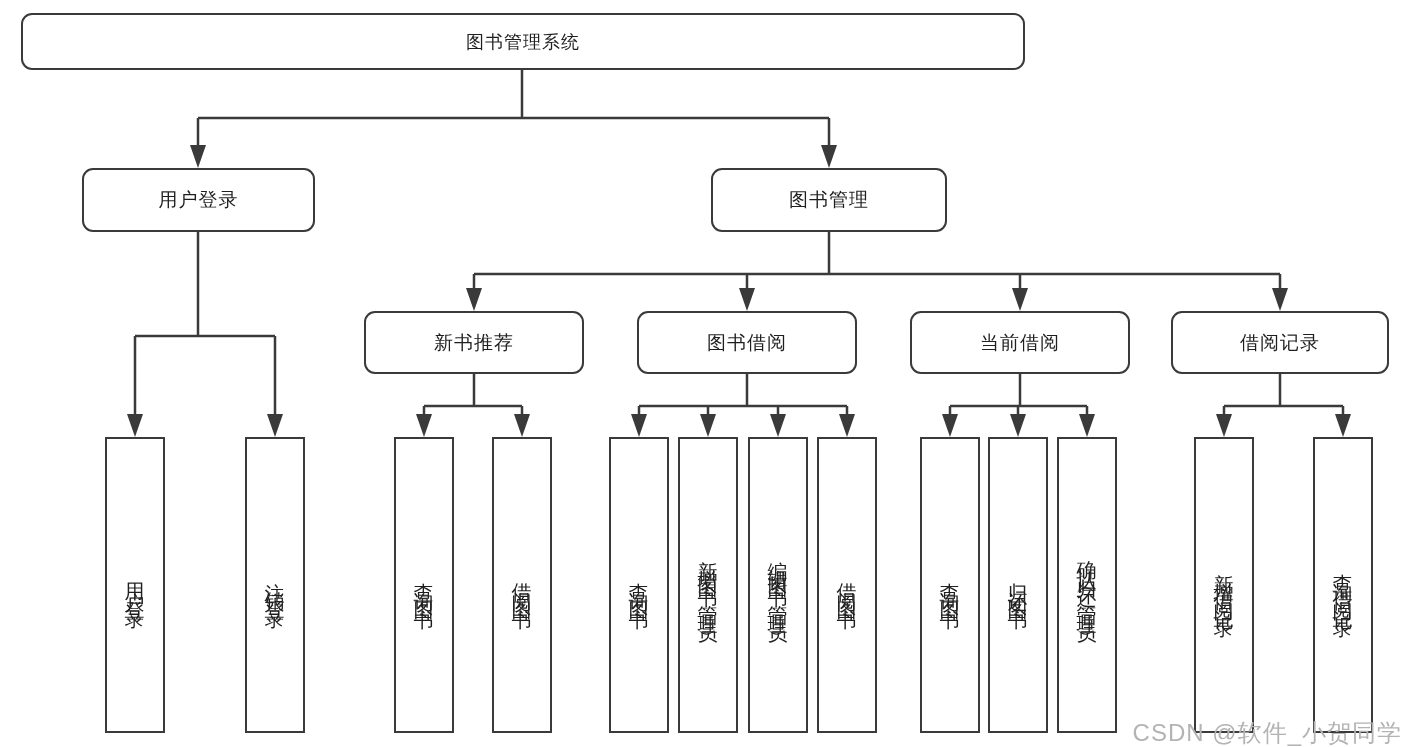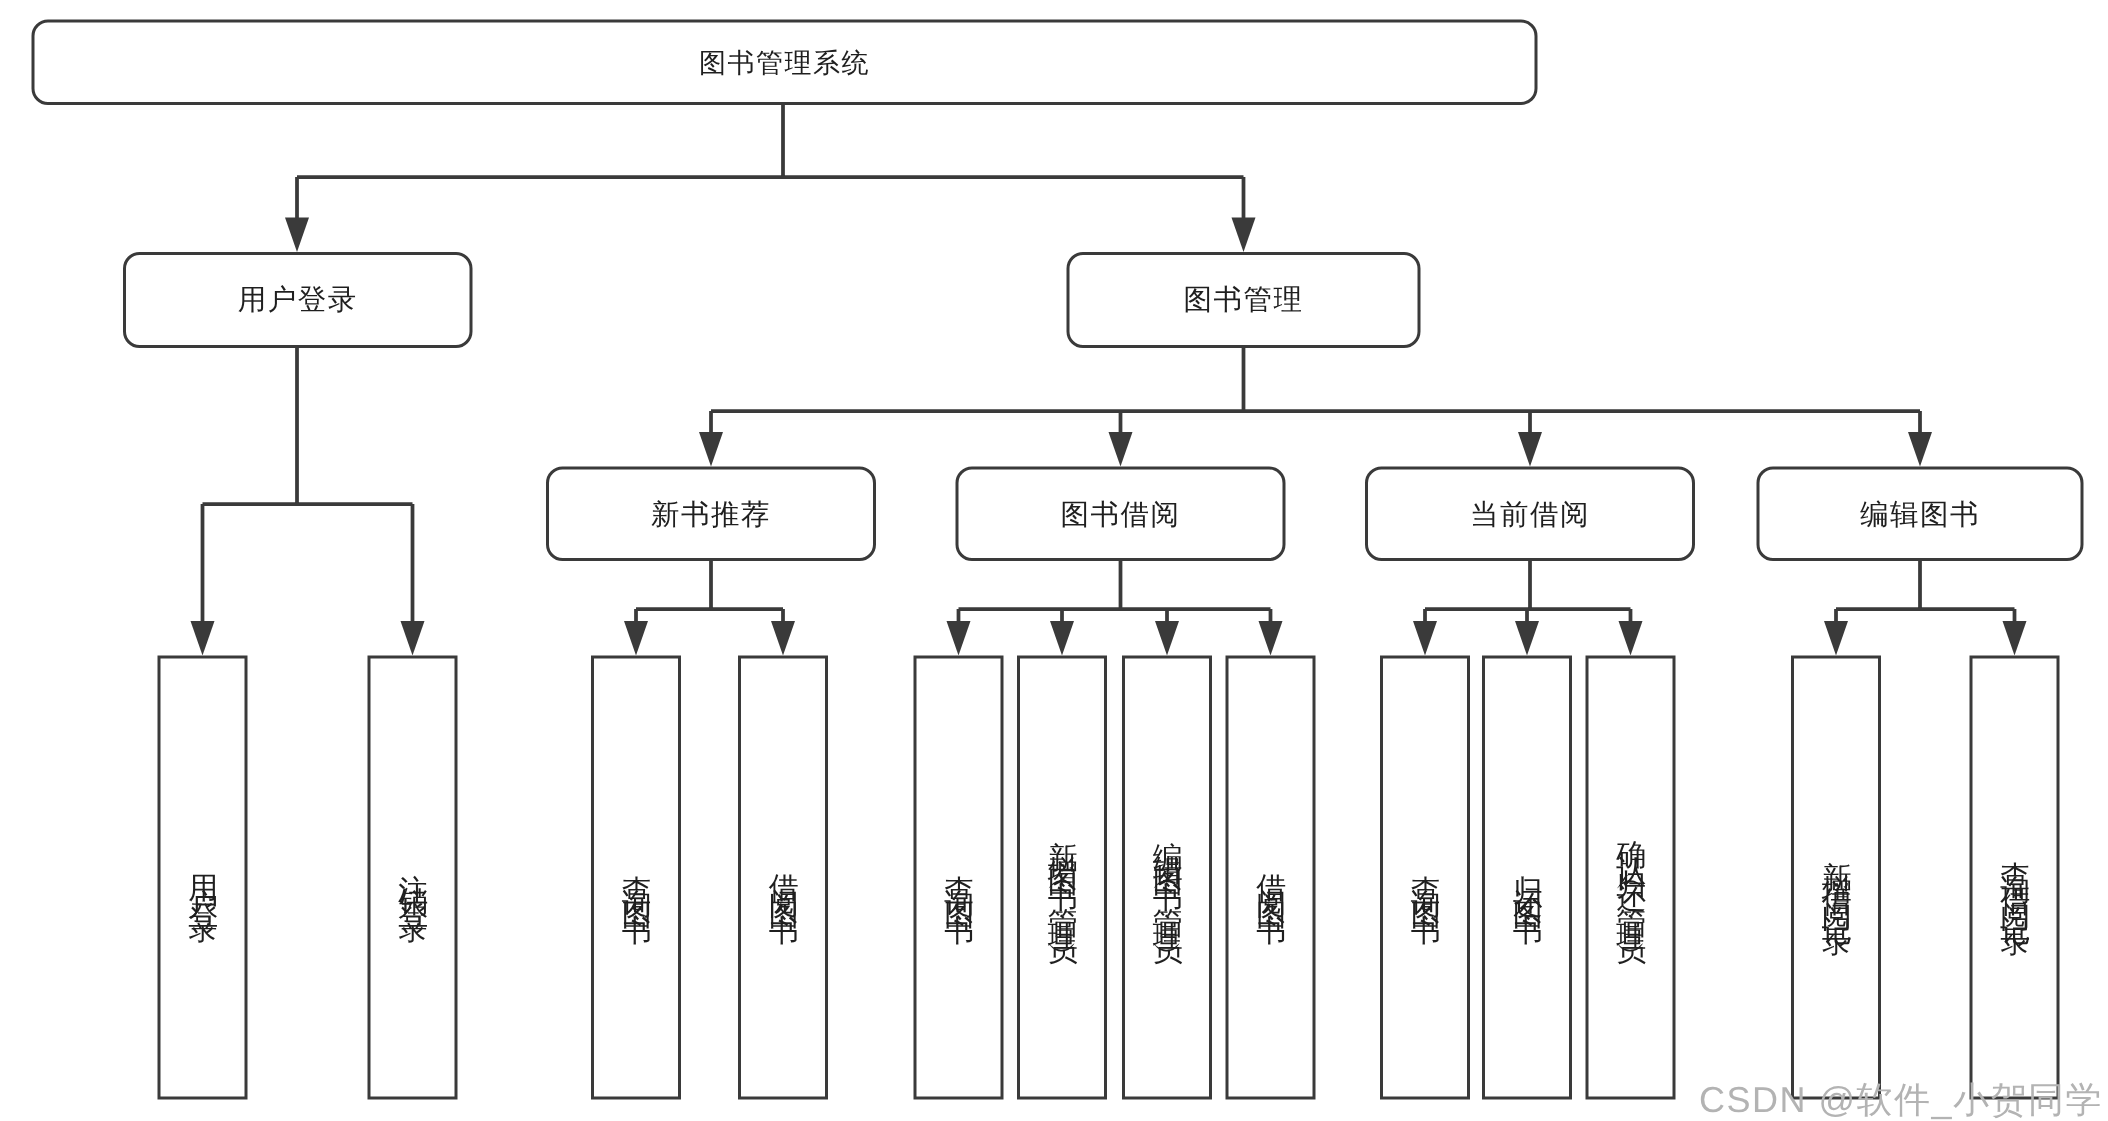--- a/index.html
+++ b/index.html
@@ -98,21 +98,21 @@
   <div class="box hbox" style="left:711px;top:168px;width:236px;height:64px">
     <span>图书管理</span>
   </div>
   <div class="box hbox" style="left:910px;top:311px;width:220px;height:63px">
     <span>当前借阅</span>
   </div>
   <div class="box hbox" style="left:637px;top:311px;width:220px;height:63px">
     <span>图书借阅</span>
   </div>
   <div class="box hbox" style="left:1171px;top:311px;width:218px;height:63px">
-    <span>编辑图书</span>
+    <span>借阅记录</span>
   </div>
 
   <div class="box leaf" style="left:105px">
     <span>用户登录</span>
   </div>
   <div class="box leaf" style="left:245px">
     <span>注销登录</span>
   </div>
 
   <div class="box leaf" style="left:394px">

